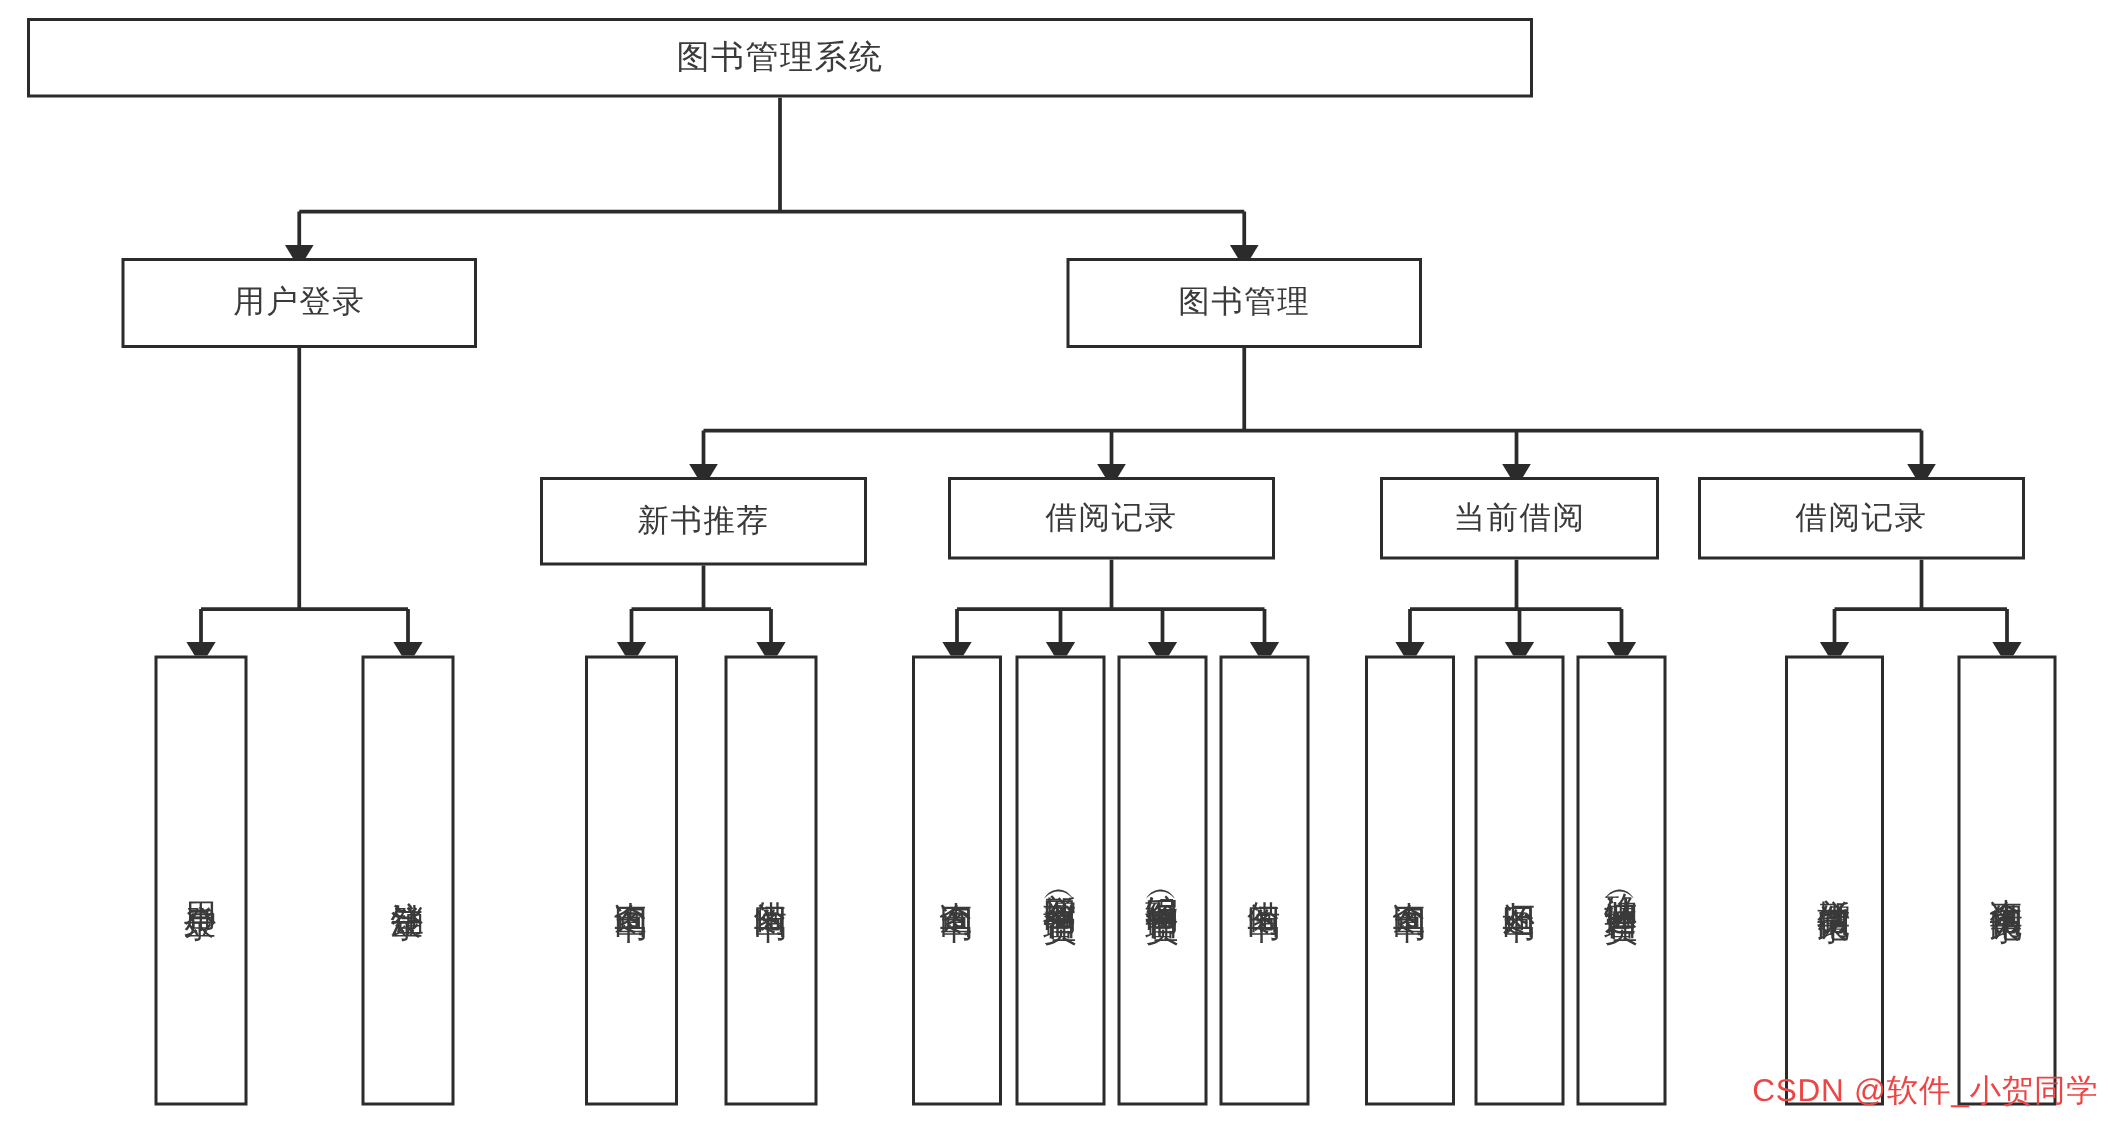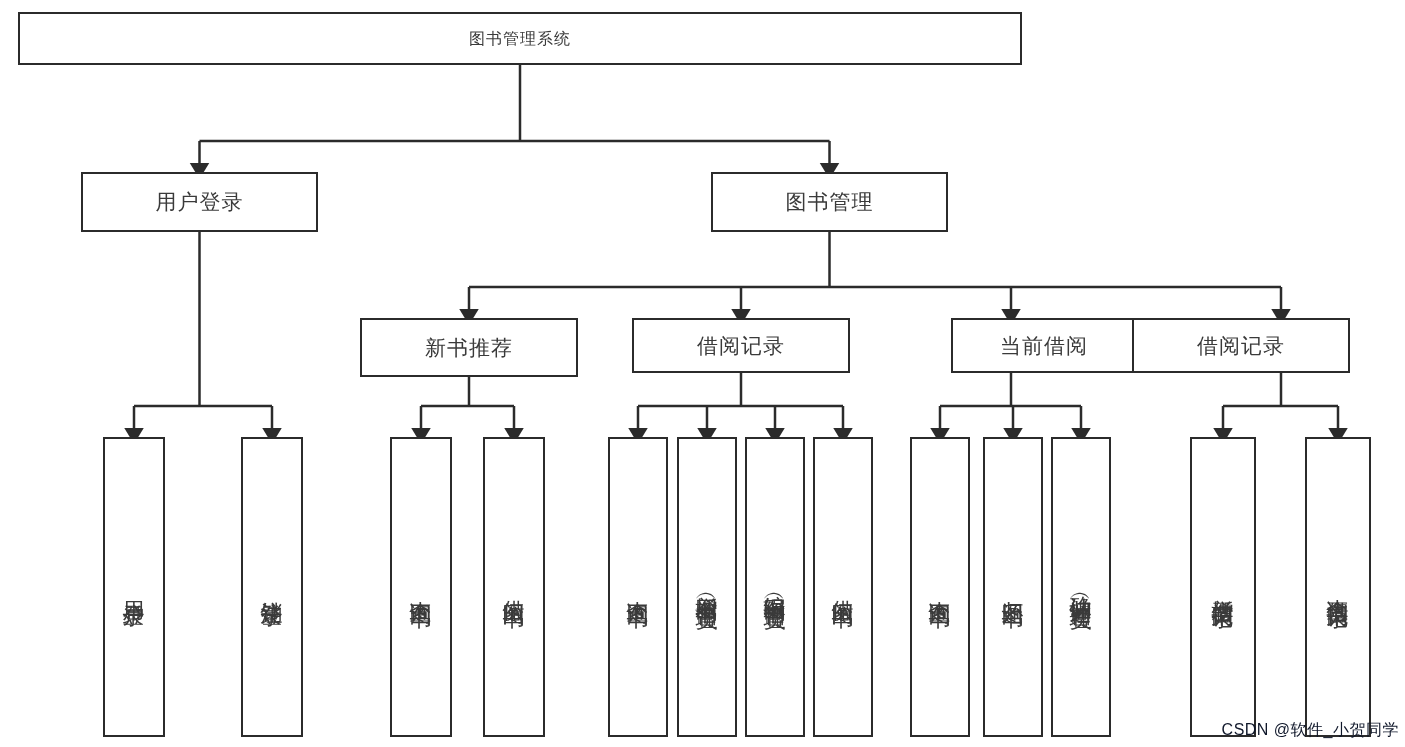--- a/index.html
+++ b/index.html
@@ -22,39 +22,39 @@
     justify-content:center;
     color:#2b2b2b;
   }
   .node .lbl{
     font-size:21px;
     line-height:1.1;
     letter-spacing:1px;
     white-space:nowrap;
     color:#3a3a3a;
   }
-  .node.root .lbl{font-size:16px;}
+  .node.root .lbl{font-size:22px;}
   .node.vert{
     align-items:center;
     justify-content:center;
   }
   .node.vert .lbl{
     writing-mode:vertical-rl;
     text-orientation:upright;
     font-size:22px;
     line-height:1.32;
     letter-spacing:2px;
     white-space:normal;
     max-height:288px;
   }
   .watermark{
     position:absolute;
     right:6px;bottom:6px;
-    font-size:16px;
-    color:#0f172a;
+    font-size:21px;
+    color:#ef4444;
     letter-spacing:0.5px;
     white-space:nowrap;
     pointer-events:none;
   }
 </style>
 </head>
 <body>
 
 <div id="canvas">
   <svg id="wires" xmlns="http://www.w3.org/2000/svg">
@@ -109,21 +109,21 @@
       </div>
       <div class="node" style="left: 711px; top: 172px; width: 237px; height: 60px;">
         <span class="lbl">图书管理</span>
       </div>
       <div class="node" style="left: 360px; top: 318px; width: 218px; height: 59px;">
         <span class="lbl">新书推荐</span>
       </div>
       <div class="node" style="left: 632px; top: 318px; width: 218px; height: 55px;">
         <span class="lbl">借阅记录</span>
       </div>
-      <div class="node" style="left: 951px; top: 318px; width: 186px; height: 55px;">
+      <div class="node" style="left: 920px; top: 318px; width: 186px; height: 55px;">
         <span class="lbl">当前借阅</span>
       </div>
       <div class="node" style="left: 1132px; top: 318px; width: 218px; height: 55px;">
         <span class="lbl">借阅记录</span>
       </div>
       <div class="node vert" style="left: 103px; top: 437px; width: 62px; height: 300px;">
         <span class="lbl">用户登录</span>
       </div>
       <div class="node vert" style="left: 241px; top: 437px; width: 62px; height: 300px;">
         <span class="lbl">注销登录</span>

